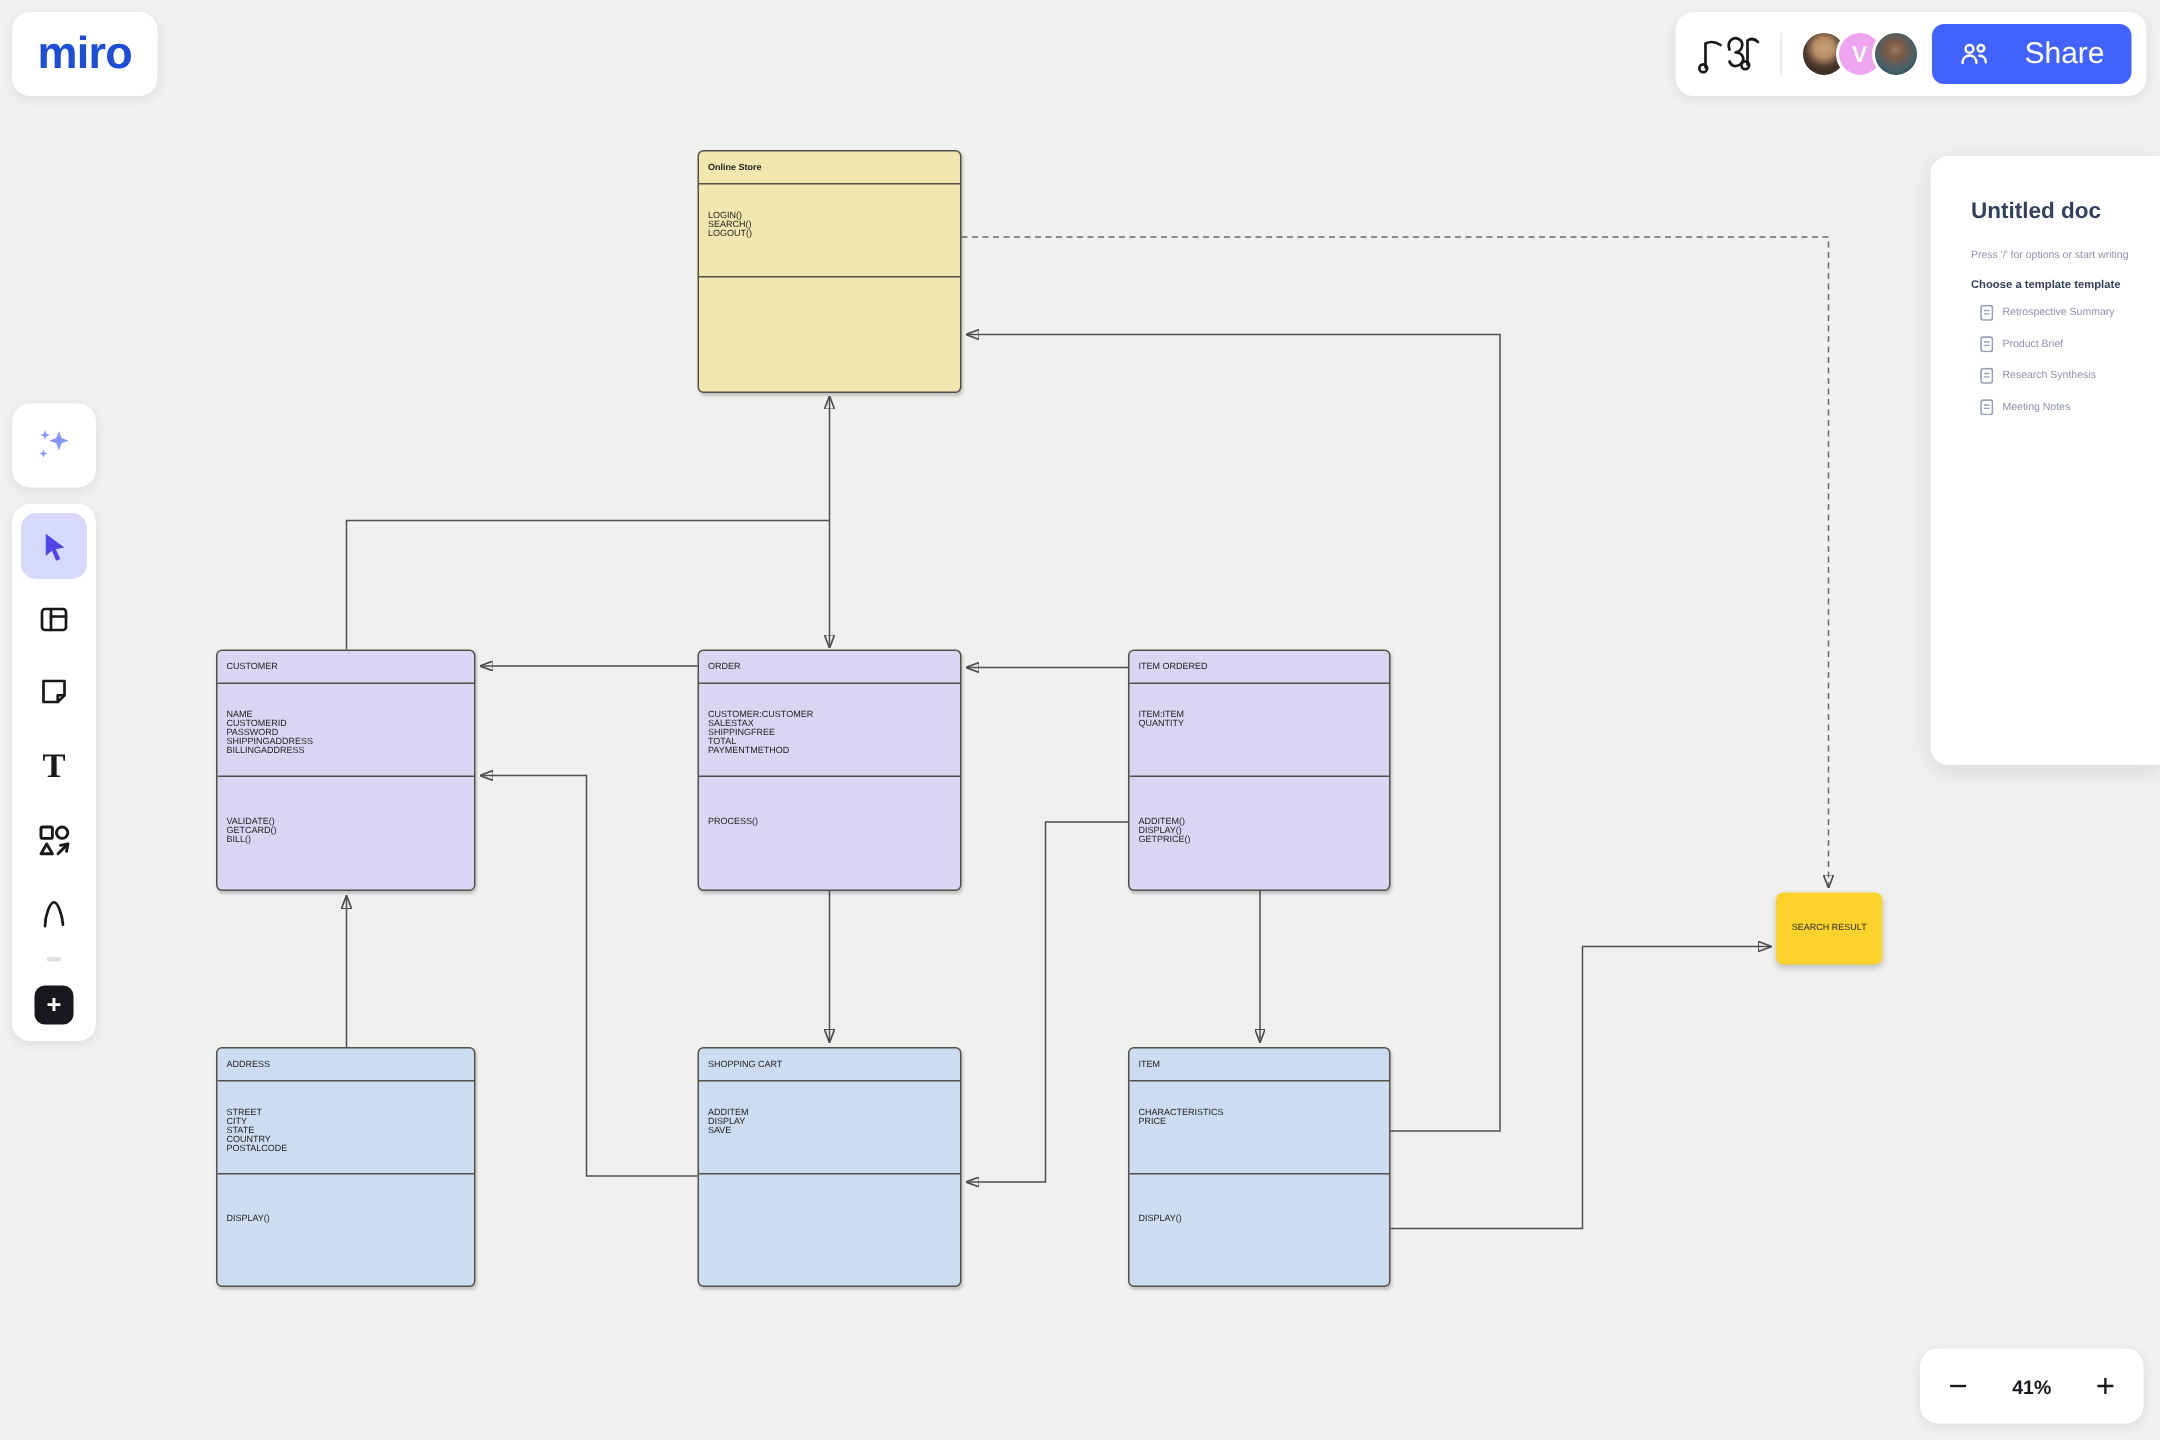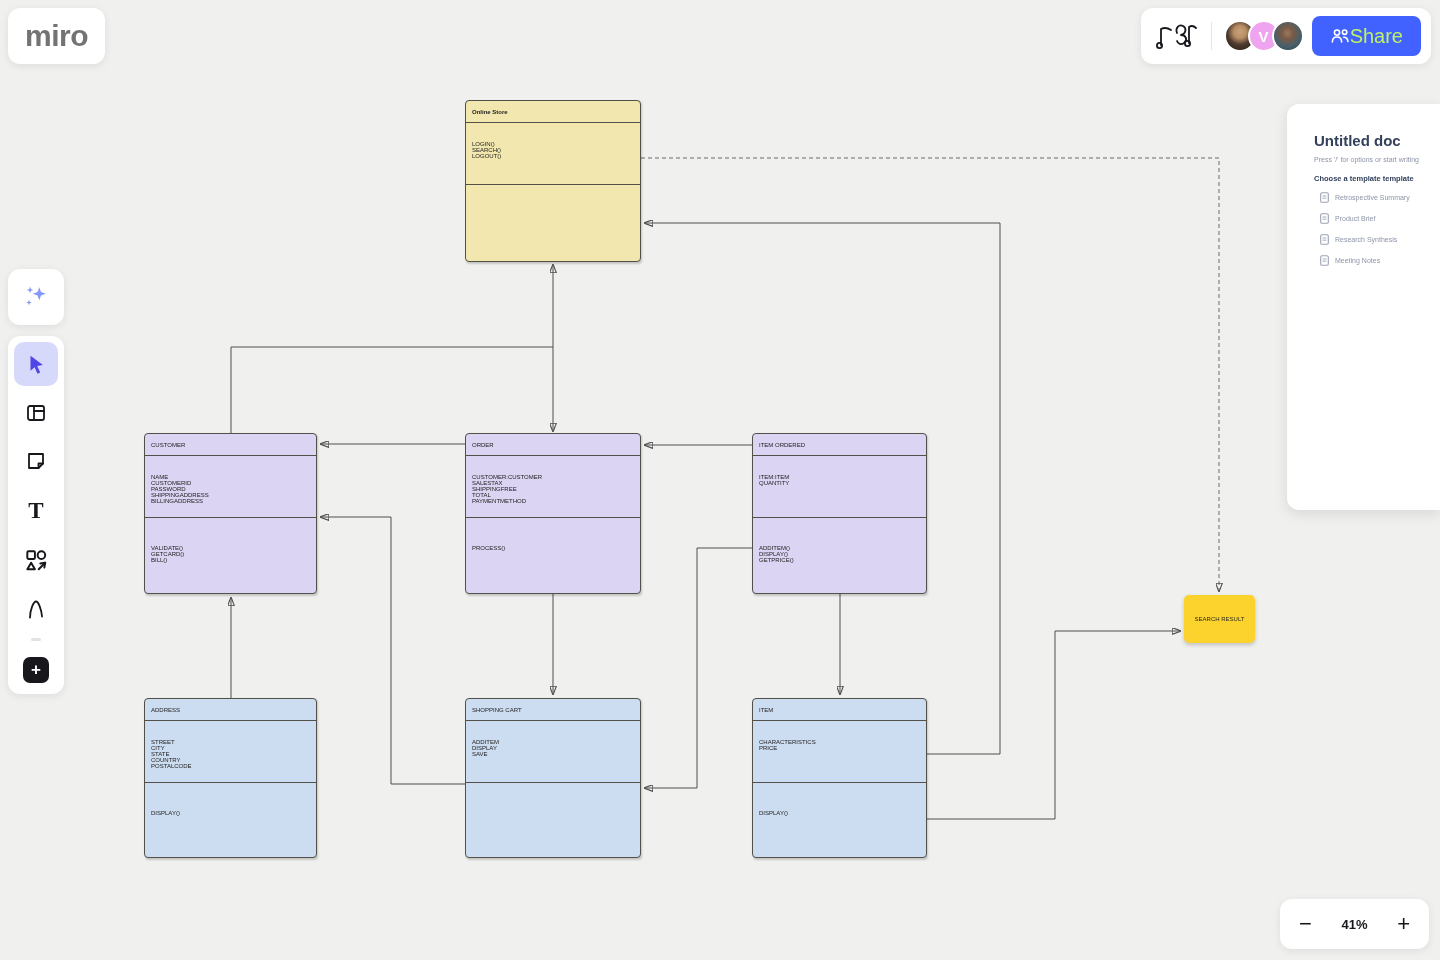--- a/index.html
+++ b/index.html
@@ -8,46 +8,46 @@
     position:relative;
     background:#f0f0ee;
     font-family:"Liberation Sans", sans-serif;
     color:#1d1d1f;
   }
   
   .card { position:absolute; background:#fff; border-radius:12px; box-shadow:0 2px 8px rgba(0,0,0,.08); }
 
   
   .logo { left:8px; top:8px; width:97px; height:56px; display:flex; align-items:center; justify-content:center; }
-  .logo span { font-weight:bold; font-size:30px; letter-spacing:-.5px; color:#737373; }
+  .logo span { font-weight:bold; font-size:30px; letter-spacing:-.5px; color:#1d4ed8; }
 
   
   .topbar { right:9px; top:8px; height:56px; display:flex; align-items:center; padding:0 10px 0 14px; gap:8px; }
   .tb-divider { width:1px; height:28px; background:#e4e4e7; margin:0 4px; }
   .avatars { display:flex; align-items:center; }
   .avatar { width:32px; height:32px; border-radius:50%; border:2px solid #fff; display:flex; align-items:center; justify-content:center; }
   .avatar + .avatar { margin-left:-8px; }
   .av1 { background:radial-gradient(circle at 50% 36%, #caa27c 0%, #b68d63 28%, #4e3a2e 55%, #221810 100%); }
   .av2 { background:#efa4ef; color:#fff; font-weight:bold; font-size:15px; }
   .av3 { background:radial-gradient(circle at 48% 40%, #9a7a5f 0%, #7a5a46 26%, #44606a 62%, #27343c 100%); }
-  .share-btn { height:40px; background:#4262ff; border:none; border-radius:8px; color:#bef264;
-    display:flex; align-items:center; gap:0; padding:0 18px; font-size:20px; font-family:"Liberation Sans",sans-serif; cursor:pointer; }
+  .share-btn { height:40px; background:#4262ff; border:none; border-radius:8px; color:#ffffff;
+    display:flex; align-items:center; gap:24px; padding:0 18px; font-size:20px; font-family:"Liberation Sans",sans-serif; cursor:pointer; }
 
   
   .ai-box { left:8px; top:269px; width:56px; height:56px; display:flex; align-items:center; justify-content:center; }
   .toolbar { left:8px; top:336px; width:56px; height:358px; display:flex; flex-direction:column; align-items:center; padding-top:6px; gap:5px; }
   .tool { width:44px; height:44px; border-radius:10px; display:flex; align-items:center; justify-content:center; cursor:pointer; }
   .tool.selected { background:#d7d9fb; }
   .tool-t { font-family:"Liberation Serif", serif; font-size:23px; font-weight:bold; color:#17171c; }
   .tool-dot { width:10px; height:3px; border-radius:2px; background:#e2e2e5; margin:2px 0; }
   .plus-tile { width:26px; height:26px; border-radius:7px; background:#17171c; color:#fff; display:flex; align-items:center; justify-content:center; font-size:17px; font-weight:bold; }
 
   
   .doc-panel { right:0; top:104px; width:153px; height:406px; border-radius:12px 0 0 12px; box-shadow:0 4px 14px rgba(0,0,0,.10); padding:28px 12px 0 27px; }
-  .doc-title { font-size:15px; font-weight:bold; color:#33415c; margin-bottom:7px; }
+  .doc-title { font-size:15px; font-weight:bold; color:#33415c; margin-bottom:18px; }
   .doc-hint { font-size:7px; color:#8d94a8; margin-bottom:11px; }
   .doc-heading { font-size:7.5px; font-weight:bold; color:#33415c; margin-bottom:9px; }
   .tpl-item { display:flex; align-items:center; gap:6px; margin-bottom:10px; padding-left:6px; cursor:pointer; }
   .tpl-item span { font-size:7px; color:#8d94a8; }
 
   
   .zoom-pill { right:11px; bottom:11px; width:149px; height:50px; display:flex; align-items:center; justify-content:space-between; padding:0 19px; }
   .zoom-btn { background:none; border:none; font-size:22px; color:#17171c; cursor:pointer; line-height:1; font-family:"Liberation Sans",sans-serif; }
   .zoom-level { font-size:13px; font-weight:bold; color:#17171c; }
 

